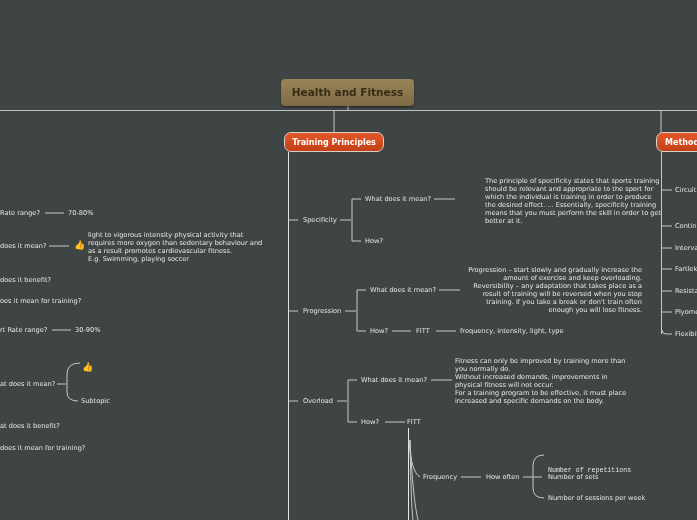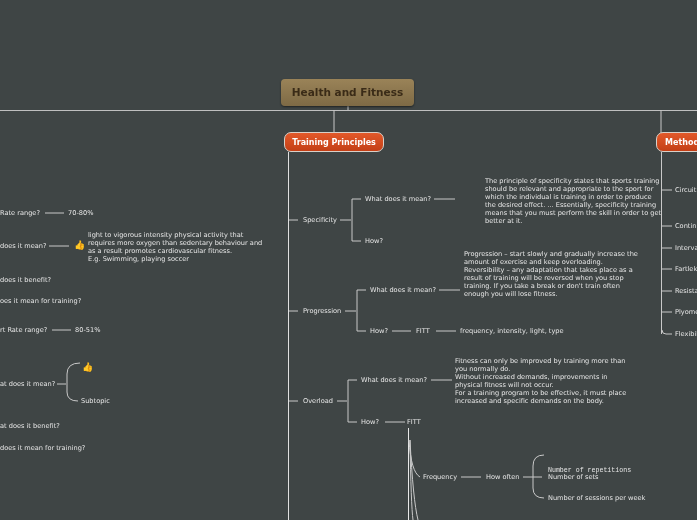--- a/index.html
+++ b/index.html
@@ -82,35 +82,35 @@
 <div class="t" style="left:0;top:209px;">Rate range?</div>
 <div class="t" style="left:68px;top:209px;">70-80%</div>
 <div class="t" style="left:0;top:242px;">does it mean?</div>
 <div class="thumb" style="left:74px;top:240px;">👍</div>
 <div class="t desc" style="left:88px;top:231px;width:180px;white-space:pre-line;">light to vigorous intensity physical activity that requires more oxygen than sedentary behaviour and as a result promotes cardiovascular fitness.
 E.g. Swimming, playing soccer</div>
 <div class="t" style="left:0;top:276px;">does it benefit?</div>
 <div class="t" style="left:0;top:297px;">oes it mean for training?</div>
 
 <div class="t" style="left:0;top:326px;">rt Rate range?</div>
-<div class="t" style="left:75px;top:326px;">80-51%</div>
+<div class="t" style="left:75px;top:326px;">30-90%</div>
 <div class="t" style="left:0;top:380px;">at does it mean?</div>
 <div class="thumb" style="left:82px;top:362px;">👍</div>
 <div class="t" style="left:81px;top:397px;">Subtopic</div>
 <div class="t" style="left:0;top:422px;">at does it benefit?</div>
 <div class="t" style="left:0;top:444px;">does it mean for training?</div>
 
 <div class="t" style="left:303px;top:216px;">Specificity</div>
 <div class="t" style="left:365px;top:195px;">What does it mean?</div>
 <div class="t desc" style="left:459px;top:177px;width:178px;margin-left:26px;">The principle of specificity states that sports training should be relevant and appropriate to the sport for which the individual is training in order to produce the desired effect. ... Essentially, specificity training means that you must perform the skill in order to get better at it.</div>
 <div class="t" style="left:365px;top:237px;">How?</div>
 
 <div class="t" style="left:303px;top:307px;">Progression</div>
 <div class="t" style="left:370px;top:286px;">What does it mean?</div>
-<div class="t desc" style="left:464px;top:250px;width:178px;white-space:pre-line;">Progression – start slowly and gradually increase the amount of exercise and keep overloading.
+<div class="t desc" style="left:464px;top:266px;width:178px;white-space:pre-line;text-align:right;">Progression – start slowly and gradually increase the amount of exercise and keep overloading.
 Reversibility – any adaptation that takes place as a result of training will be reversed when you stop training. If you take a break or don't train often enough you will lose fitness.</div>
 <div class="t" style="left:370px;top:327px;">How?</div>
 <div class="t" style="left:416px;top:327px;">FITT</div>
 <div class="t" style="left:460px;top:327px;">frequency, intensity, light, type</div>
 
 <div class="t" style="left:303px;top:397px;">Overload</div>
 <div class="t" style="left:361px;top:376px;">What does it mean?</div>
 <div class="t desc" style="left:455px;top:357px;width:178px;white-space:pre-line;">Fitness can only be improved by training more than you normally do.
 Without increased demands, improvements in physical fitness will not occur.
 For a training program to be effective, it must place increased and specific demands on the body.</div>

